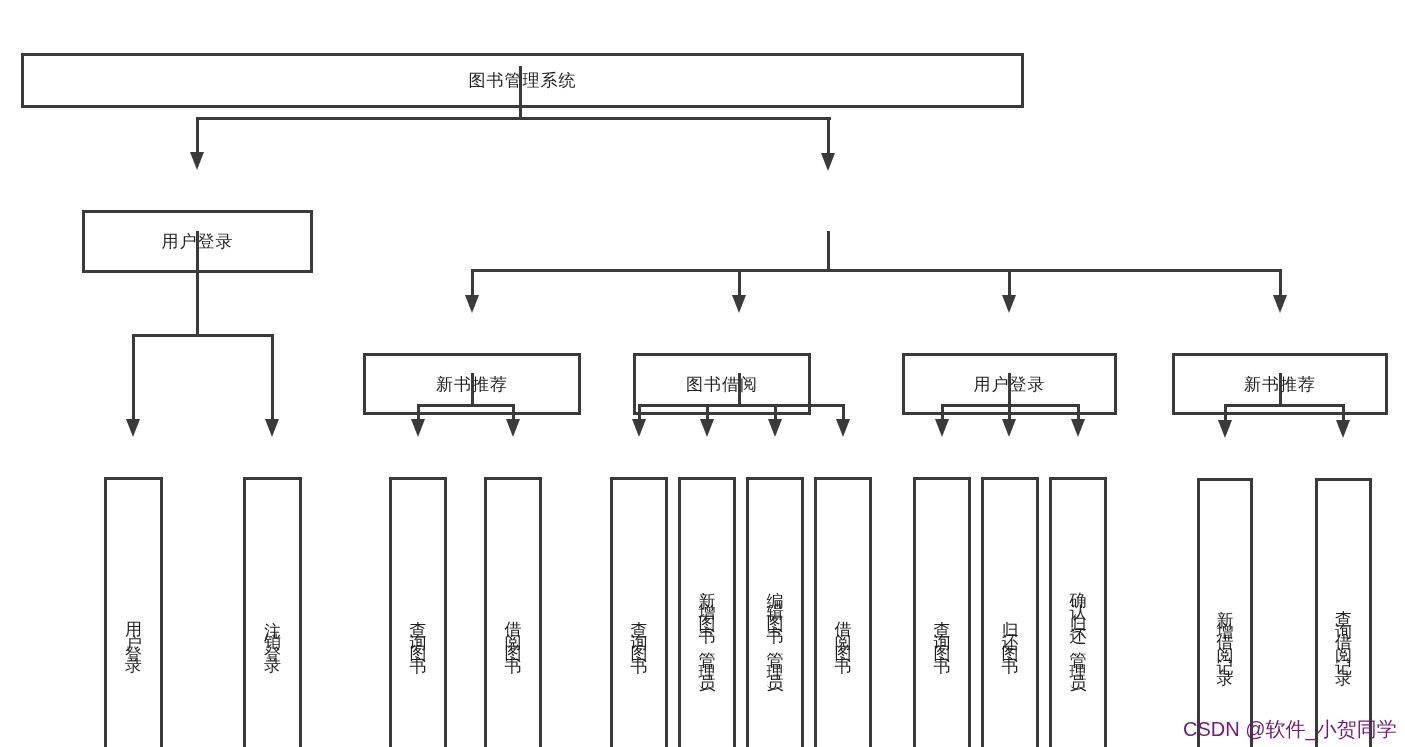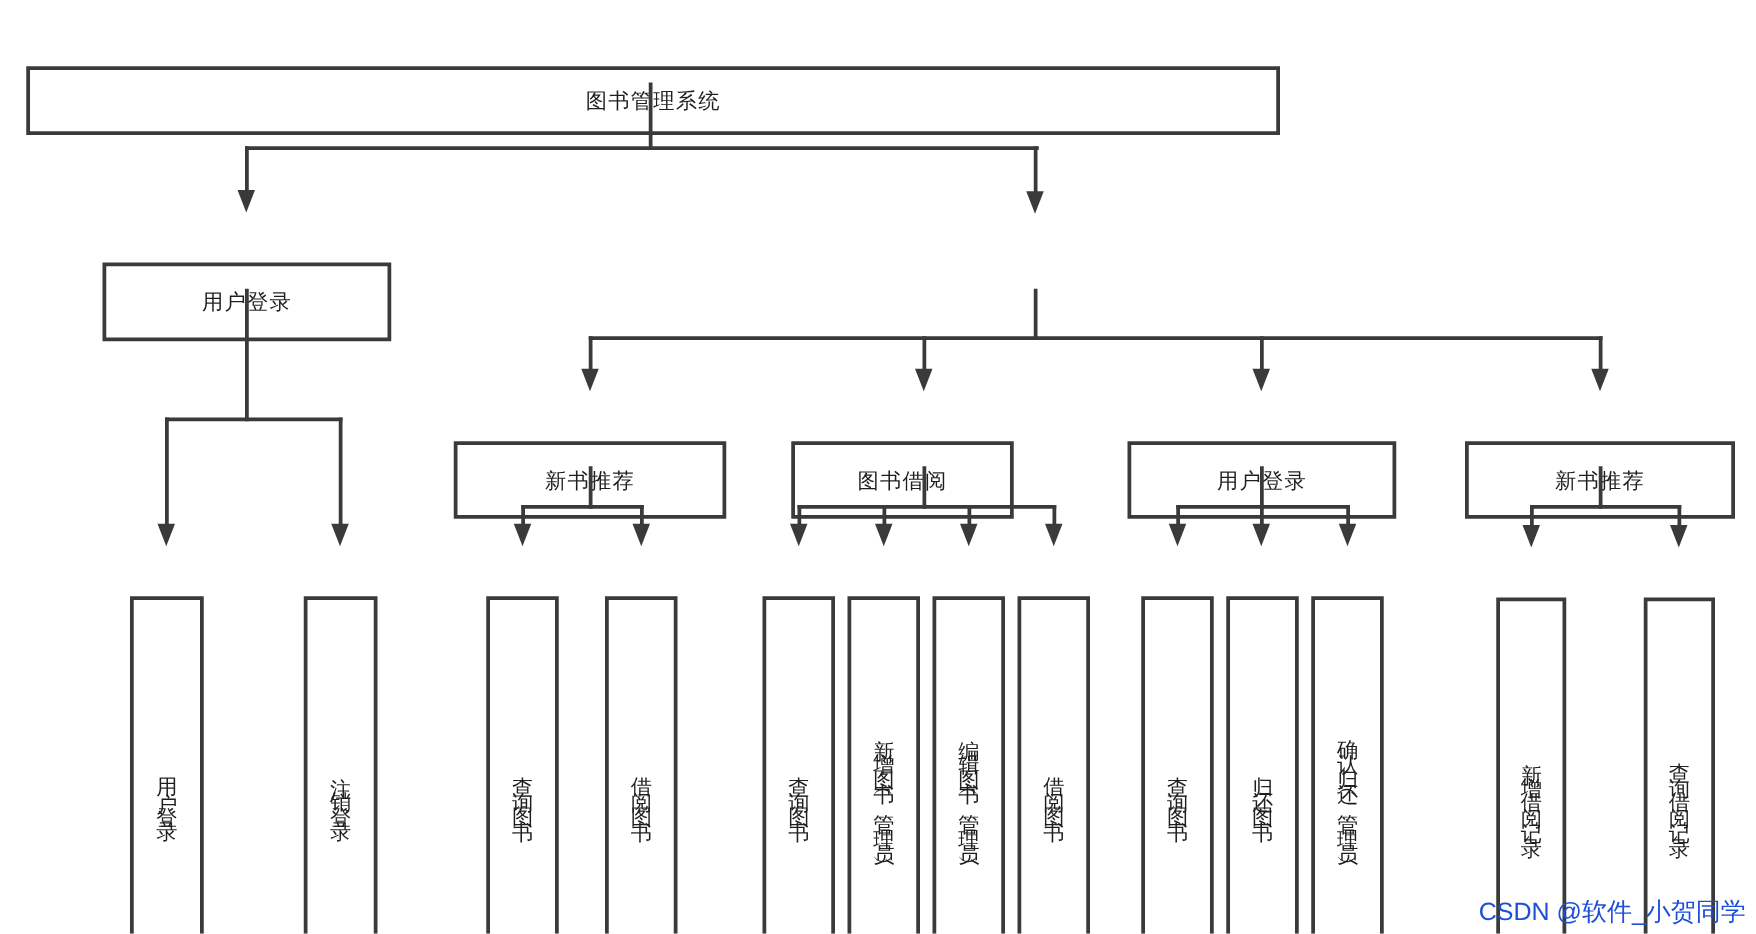--- a/index.html
+++ b/index.html
@@ -17,21 +17,21 @@
     letter-spacing:12px;line-height:1;display:block;margin-bottom:-12px;
   }
   .line{position:absolute;background:#3a3a3a;}
   .arrow{
     position:absolute;width:0;height:0;
     border-left:7px solid transparent;border-right:7px solid transparent;
     border-top:18px solid #3a3a3a;
   }
   #watermark{
     position:absolute;left:1183px;top:716px;width:222px;
-    font-size:20px;color:#1d4ed8;white-space:nowrap;z-index:5;letter-spacing:0;
+    font-size:20px;color:#701a75;white-space:nowrap;z-index:5;letter-spacing:0;
   }
 </style>
 </head>
 <body>
 
 <div id="stage">
 
   <div class="box" style="left:21px;top:13px;width:1003px;height:55px">图书管理系统</div>
 
   <div class="box" style="left:82px;top:170px;width:231px;height:63px">用户登录</div>

